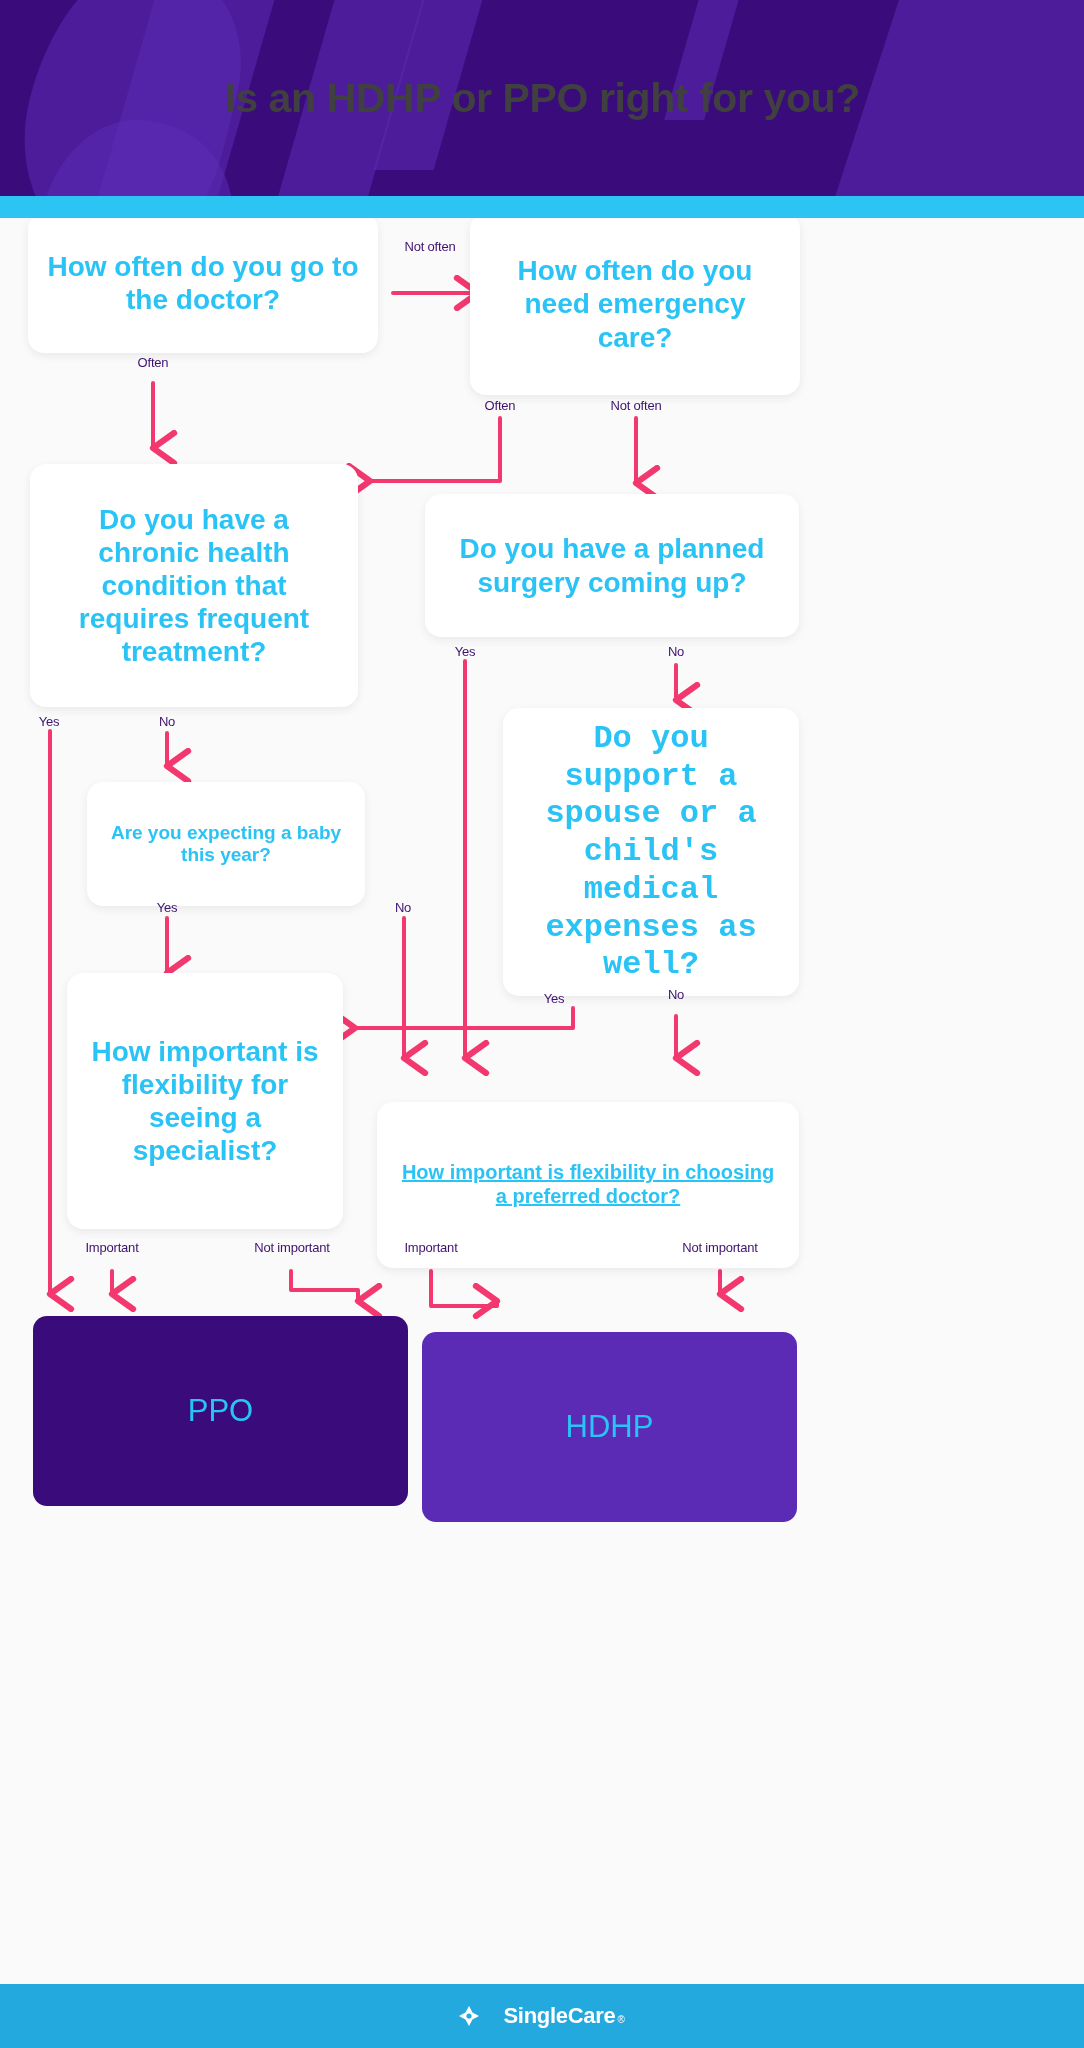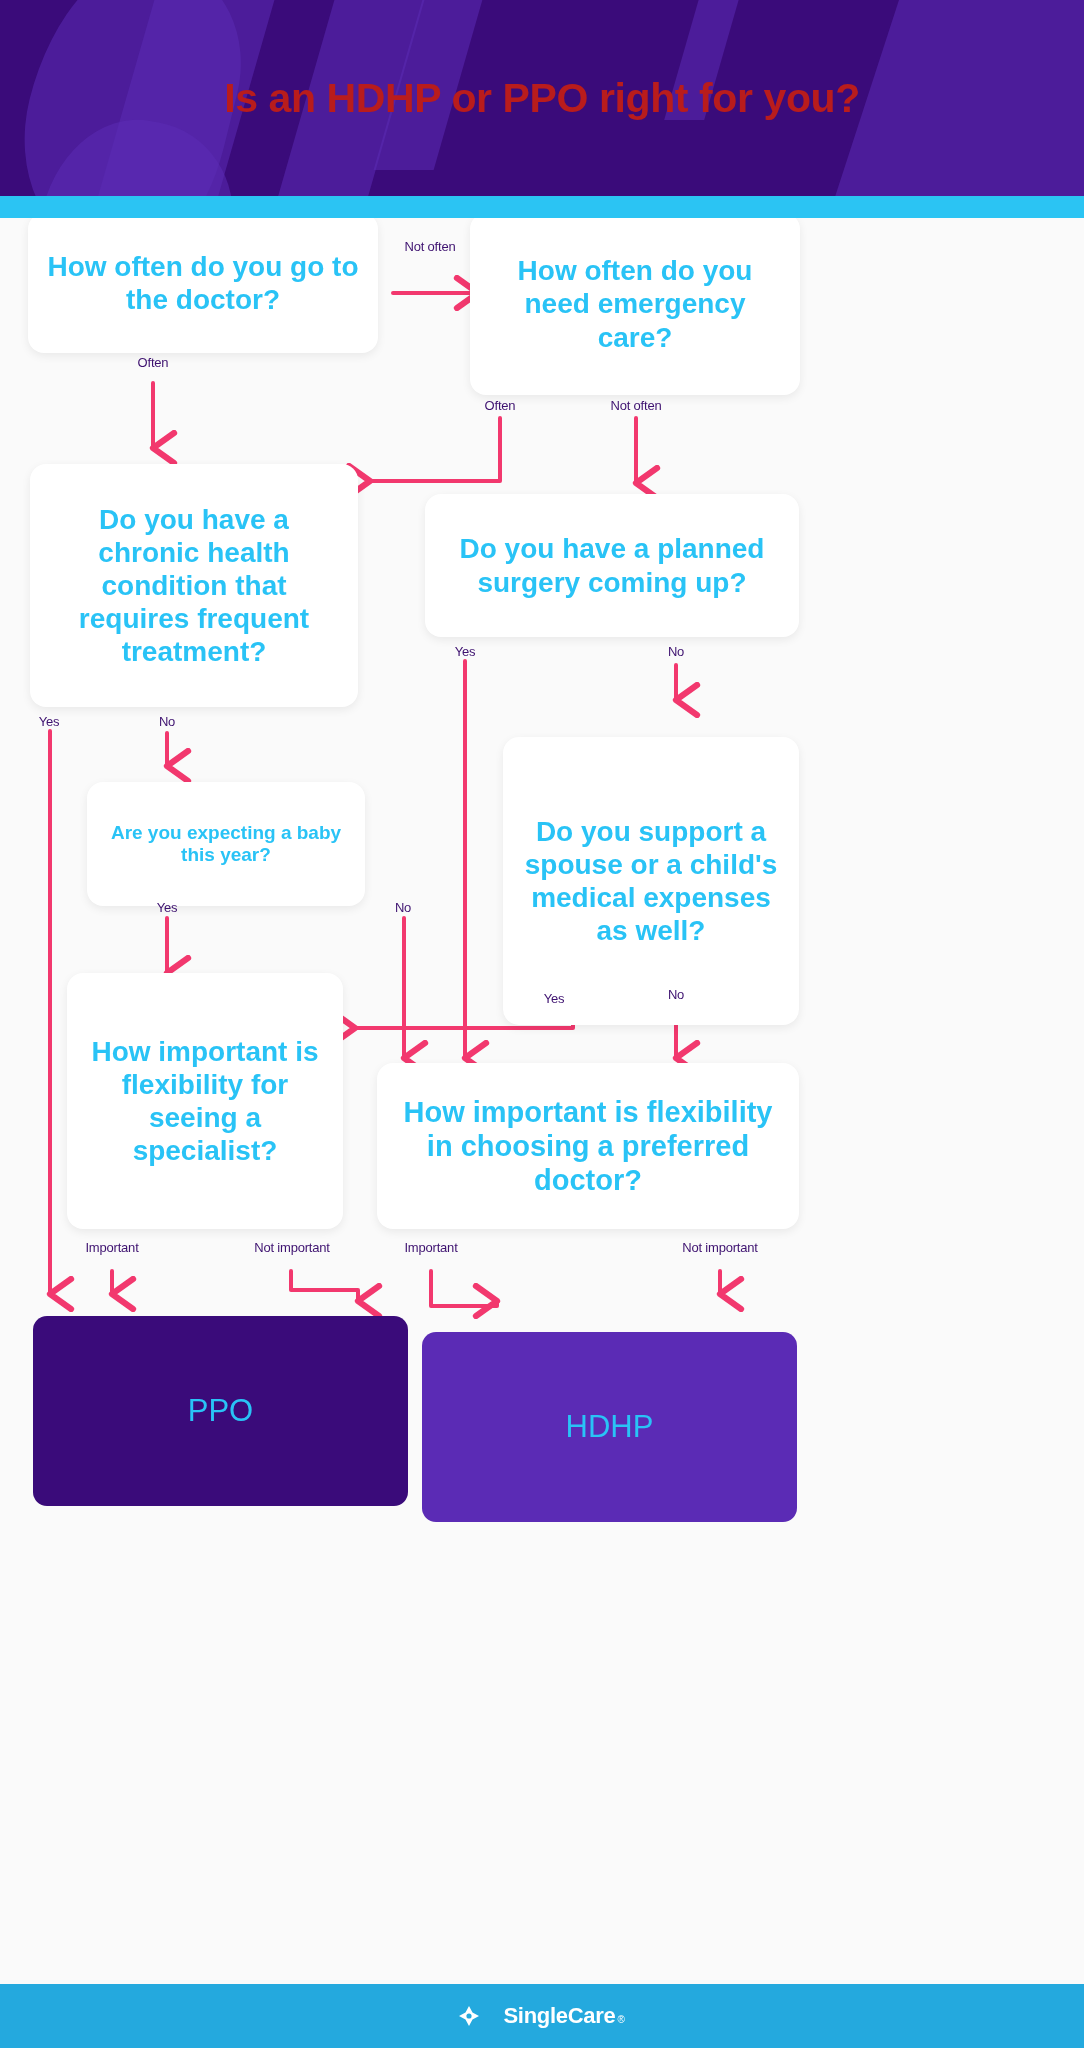--- a/index.html
+++ b/index.html
@@ -21,21 +21,21 @@
   .d1 { left: 30px;  top: -40px;  width: 200px; height: 300px; border-radius: 50% 50% 40% 60%/60% 40% 50% 50%; transform: rotate(14deg); }
   .d2 { left: 120px; top: -60px;  width: 120px; height: 360px; transform: skewX(-16deg); }
   .d3 { left: 300px; top: -80px;  width: 90px;  height: 400px; transform: skewX(-16deg); }
   .d4 { left: 408px; top: -70px;  width: 60px;  height: 240px; transform: skewX(-16deg); }
   .d5 { left: 860px; top: -90px;  width: 280px; height: 420px; transform: skewX(-18deg); }
   .d6 { left: 690px; top: -60px;  width: 40px;  height: 180px; transform: skewX(-16deg); }
   .d7 { left: 40px;  top: 120px;  width: 190px; height: 220px; border-radius: 50% 50% 45% 55%/55% 45% 50% 50%; transform: rotate(10deg); }
   .header-title {
     position: absolute; left: 0; top: 0; width: 1084px; height: 196px;
     display: flex; align-items: center; justify-content: center;
-    color: #b91c1c; font-size: 41px; font-weight: bold; letter-spacing: -0.4px;
+    color: #404040; font-size: 41px; font-weight: bold; letter-spacing: -0.4px;
     z-index: 3; text-align: center;
   }
   .cyan-bar {
     position: absolute; left: 0; top: 196px; width: 1084px; height: 22px;
     background: #2BC4F3; z-index: 4;
   }
 
   
   .canvas { position: absolute; left: 0; top: 218px; width: 920px; height: 1766px; background: #fafafa; }
   #arrows { position: absolute; left: 0; top: 0; width: 1084px; height: 1766px; z-index: 1; pointer-events: none; }
@@ -145,25 +145,25 @@
     <div class="qbox" id="b-doctor" style="left:28px; top:-5px; width:350px; height:140px; font-size:28px;">How often do you go to the doctor?</div>
 
     <div class="qbox" id="b-emergency" style="left:470px; top:-5px; width:330px; height:182px; font-size:28px;">How often do you need emergency care?</div>
 
     <div class="qbox" id="b-chronic" style="left:30px; top:246px; width:328px; height:243px; font-size:28px;">Do you have a chronic health condition that requires frequent treatment?</div>
 
     <div class="qbox" id="b-surgery" style="left:425px; top:276px; width:374px; height:143px; font-size:28px;">Do you have a planned surgery coming up?</div>
 
     <div class="qbox" id="b-baby" style="left:87px; top:564px; width:278px; height:124px; font-size:19px;">Are you expecting a baby this year?</div>
 
-    <div class="qbox" id="b-dependents" style="left:503px; top:519px; width:296px; height:288px; font-size:28px;">Do you support a spouse or a child's medical expenses as well?</div>
+    <div class="qbox" id="b-dependents" style="left:503px; top:490px; width:296px; height:288px; font-size:32px;font-family:Liberation Mono, monospace;">Do you support a spouse or a child's medical expenses as well?</div>
 
     <div class="qbox" id="b-specialist" style="left:67px; top:755px; width:276px; height:256px; font-size:28px;">How important is flexibility for seeing a specialist?</div>
 
-    <div class="qbox" id="b-preferred" style="left:377px; top:845px; width:422px; height:166px; font-size:29px;">How important is flexibility in choosing a preferred doctor?</div>
+    <div class="qbox" id="b-preferred" style="left:377px; top:884px; width:422px; height:166px; font-size:20px;text-decoration:underline;">How important is flexibility in choosing a preferred doctor?</div>
 
     <div class="label two-line" style="left:400px; top:22px;">Not often</div>
     <div class="label ctr" style="left:153px; top:137px;">Often</div>
     <div class="label ctr" style="left:500px; top:180px;">Often</div>
     <div class="label ctr" style="left:636px; top:180px;">Not often</div>
     <div class="label ctr" style="left:49px; top:496px;">Yes</div>
     <div class="label ctr" style="left:167px; top:496px;">No</div>
     <div class="label ctr" style="left:465px; top:426px;">Yes</div>
     <div class="label ctr" style="left:676px; top:426px;">No</div>
     <div class="label ctr" style="left:167px; top:682px;">Yes</div>

